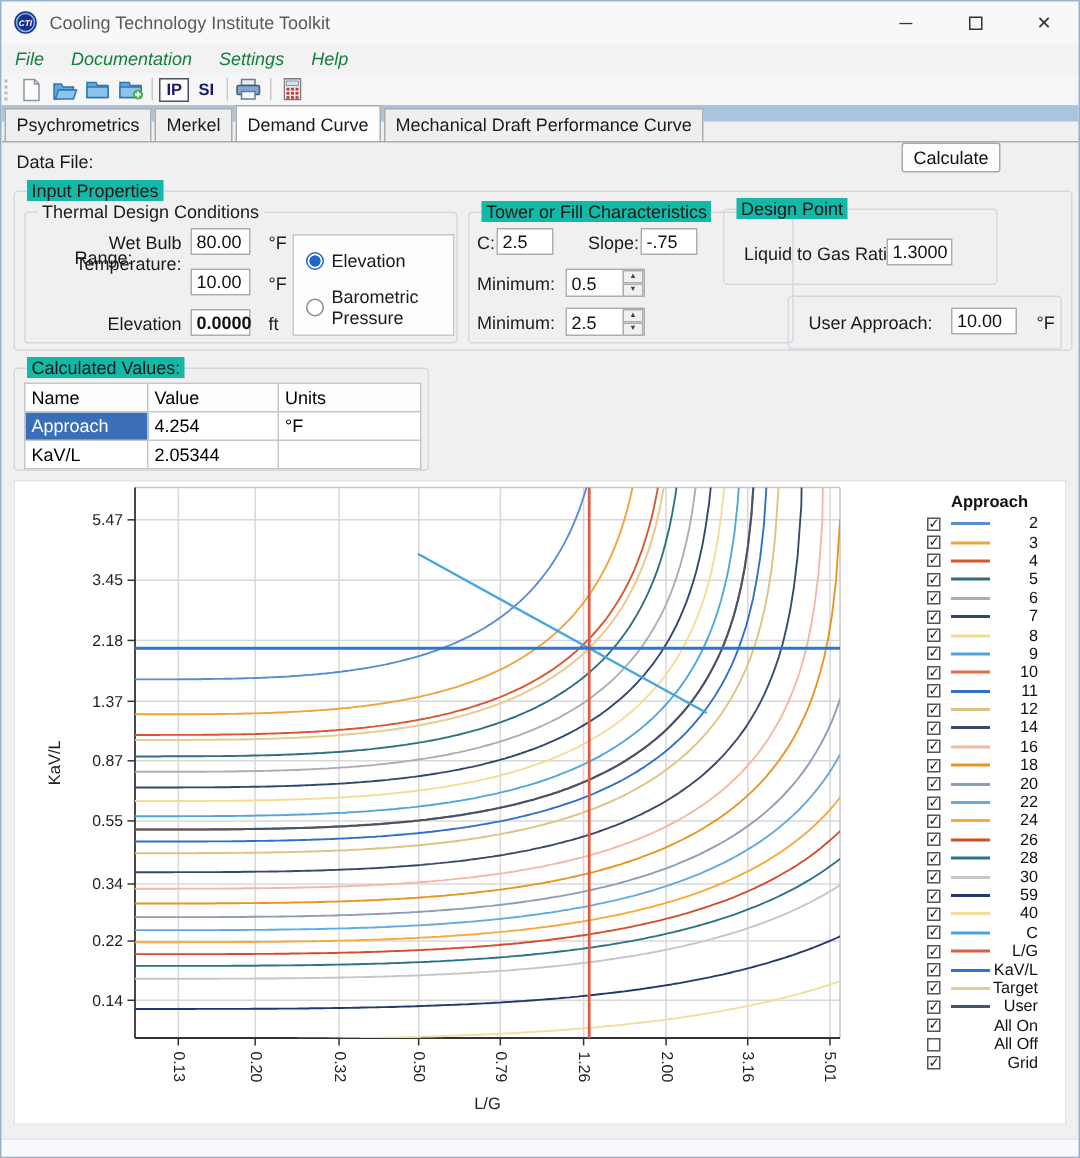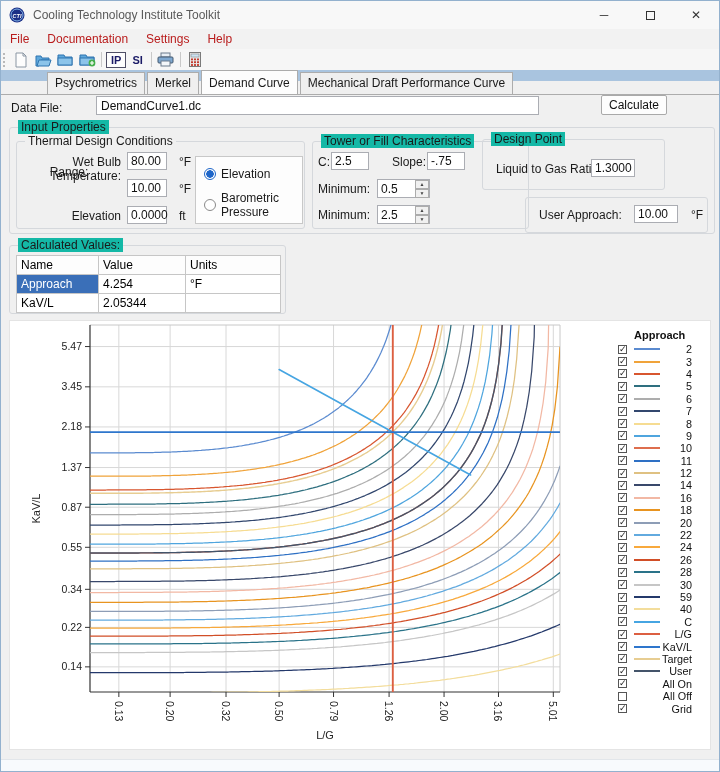--- a/index.html
+++ b/index.html
@@ -7,31 +7,31 @@
   #window{position:relative;width:720px;height:772px;background:#F0F0F0;border:1px solid #93B1CE;overflow:hidden;}
   
   #titlebar{position:absolute;left:0;top:0;width:100%;height:28px;background:#F8F8F8;display:flex;align-items:center;}
   #titlebar .title{font-size:12px;color:#5A5A5A;margin-left:8px;}
   #logo{width:16px;height:16px;margin-left:8px;flex:0 0 auto;}
   #wincontrols{margin-left:auto;display:flex;height:100%;}
   .winbtn{width:46px;height:100%;display:flex;align-items:center;justify-content:center;font-size:12px;color:#333;}
   .winbtn .sq{width:9px;height:9px;border:1px solid #333;}
   
   #menubar{position:absolute;left:0;top:28px;width:100%;height:20px;background:#F2F2F2;display:flex;align-items:center;}
-  .menu-item{font-size:12px;color:#b91c1c;padding:3px 9px;}
+  .menu-item{font-size:12px;color:#15803d;padding:3px 9px;font-style:italic;}
   
   #toolbar{position:absolute;left:0;top:48px;width:100%;height:21px;background:#F6F6F6;display:flex;align-items:center;}
   .grip{width:3px;height:14px;margin:0 4px 0 2px;border-left:2px dotted #B9B9B9;}
   .tbtn{width:22px;height:19px;display:flex;align-items:center;justify-content:center;}
   .tsep{width:1px;height:15px;background:#C9C9C9;margin:0 3px;}
   .unitbtn{font-size:11px;font-weight:bold;color:#1a1a66;padding:1px 4px;margin:0 1px;}
   .unitbtn.active{border:1px solid #4F4F66;background:#FDFDFD;}
   
   #tabband{position:absolute;left:0;top:69px;width:100%;height:11px;background:#A9C4DF;}
-  #tabstrip{position:absolute;left:0;top:71px;width:100%;height:22px;display:flex;align-items:flex-end;padding-left:44px;}
+  #tabstrip{position:absolute;left:0;top:71px;width:100%;height:22px;display:flex;align-items:flex-end;}
   .tab{font-size:12px;color:#1a1a1a;background:#EFEFEF;border:1px solid #ACACAC;border-bottom:none;padding:3px 7px 4px 7px;margin-left:2px;height:22px;}
   .tab.active{background:#FDFDFD;height:24px;padding-top:5px;position:relative;z-index:2;}
   #page{position:absolute;left:0;top:93px;width:100%;height:664px;background:#F0F0F0;border-top:1px solid #ACACAC;}
   
   .lbl{font-size:12px;color:#1a1a1a;}
   #datafile-label{position:absolute;left:10px;top:6px;}
   #datafile-box{position:absolute;left:95px;top:1px;width:443px;height:19px;background:#fff;border:1px solid #ABADB3;font-size:12px;padding:2px 4px;color:#111;}
   #calc-btn{position:absolute;left:600px;top:0px;width:66px;height:20px;background:#FDFDFD;border:1px solid #A9A9A9;border-radius:2px;font-size:12px;text-align:center;line-height:18px;color:#111;}
   
   .gbox{position:absolute;border:1px solid #D5D8DC;border-radius:3px;}
@@ -157,36 +157,35 @@
   <div id="tabstrip">
       <div class="tab">Psychrometrics</div>
       <div class="tab">Merkel</div>
       <div class="tab active">Demand Curve</div>
       <div class="tab">Mechanical Draft Performance Curve</div>
     </div>
 
   <div id="page">
 
     <span class="lbl" id="datafile-label">Data File:</span>
-    <div id="datafile-box">DemandCurve1.dc</div>
     <div id="calc-btn">Calculate</div>
 
     <div class="gbox" id="gb-input" style="left:8px;top:32px;width:706px;height:107px;">
       <span class="gtitle">Input Properties</span>
 
       <div class="gbox" style="left:6px;top:13px;width:289px;height:88px;">
         <span class="gtitle" style="background:#F0F0F0;">Thermal Design Conditions</span>
         <span class="lbl" style="position:absolute;left:0;top:13px;width:104px;text-align:right;">Wet Bulb Temperature:</span>
         <div class="tbox" style="left:110px;top:10px;width:40px;">80.00</div>
         <span class="field-unit" style="position:absolute;left:162px;top:13px;">°F</span>
         <span class="lbl" style="position:absolute;left:0;top:23px;width:104px;text-align:center;">Range:</span>
         <div class="tbox" style="left:110px;top:37px;width:40px;">10.00</div>
         <span class="field-unit" style="position:absolute;left:162px;top:40px;">°F</span>
         <span class="lbl" style="position:absolute;left:0;top:67px;width:104px;text-align:right;">Elevation</span>
-        <div class="tbox" style="left:110px;top:64px;width:40px;">0.0000</div>
+        <div class="tbox" style="left:110px;top:64px;width:40px;font-weight:bold;">0.0000</div>
         <span class="field-unit" style="position:absolute;left:162px;top:67px;">ft</span>
         <div id="radio-panel">
             <div class="radio-row">
               <span class="radio checked"></span>
               <span class="lbl">Elevation</span>
             </div>
             <div class="radio-row">
               <span class="radio"></span>
               <span class="lbl">Barometric Pressure</span>
             </div>

